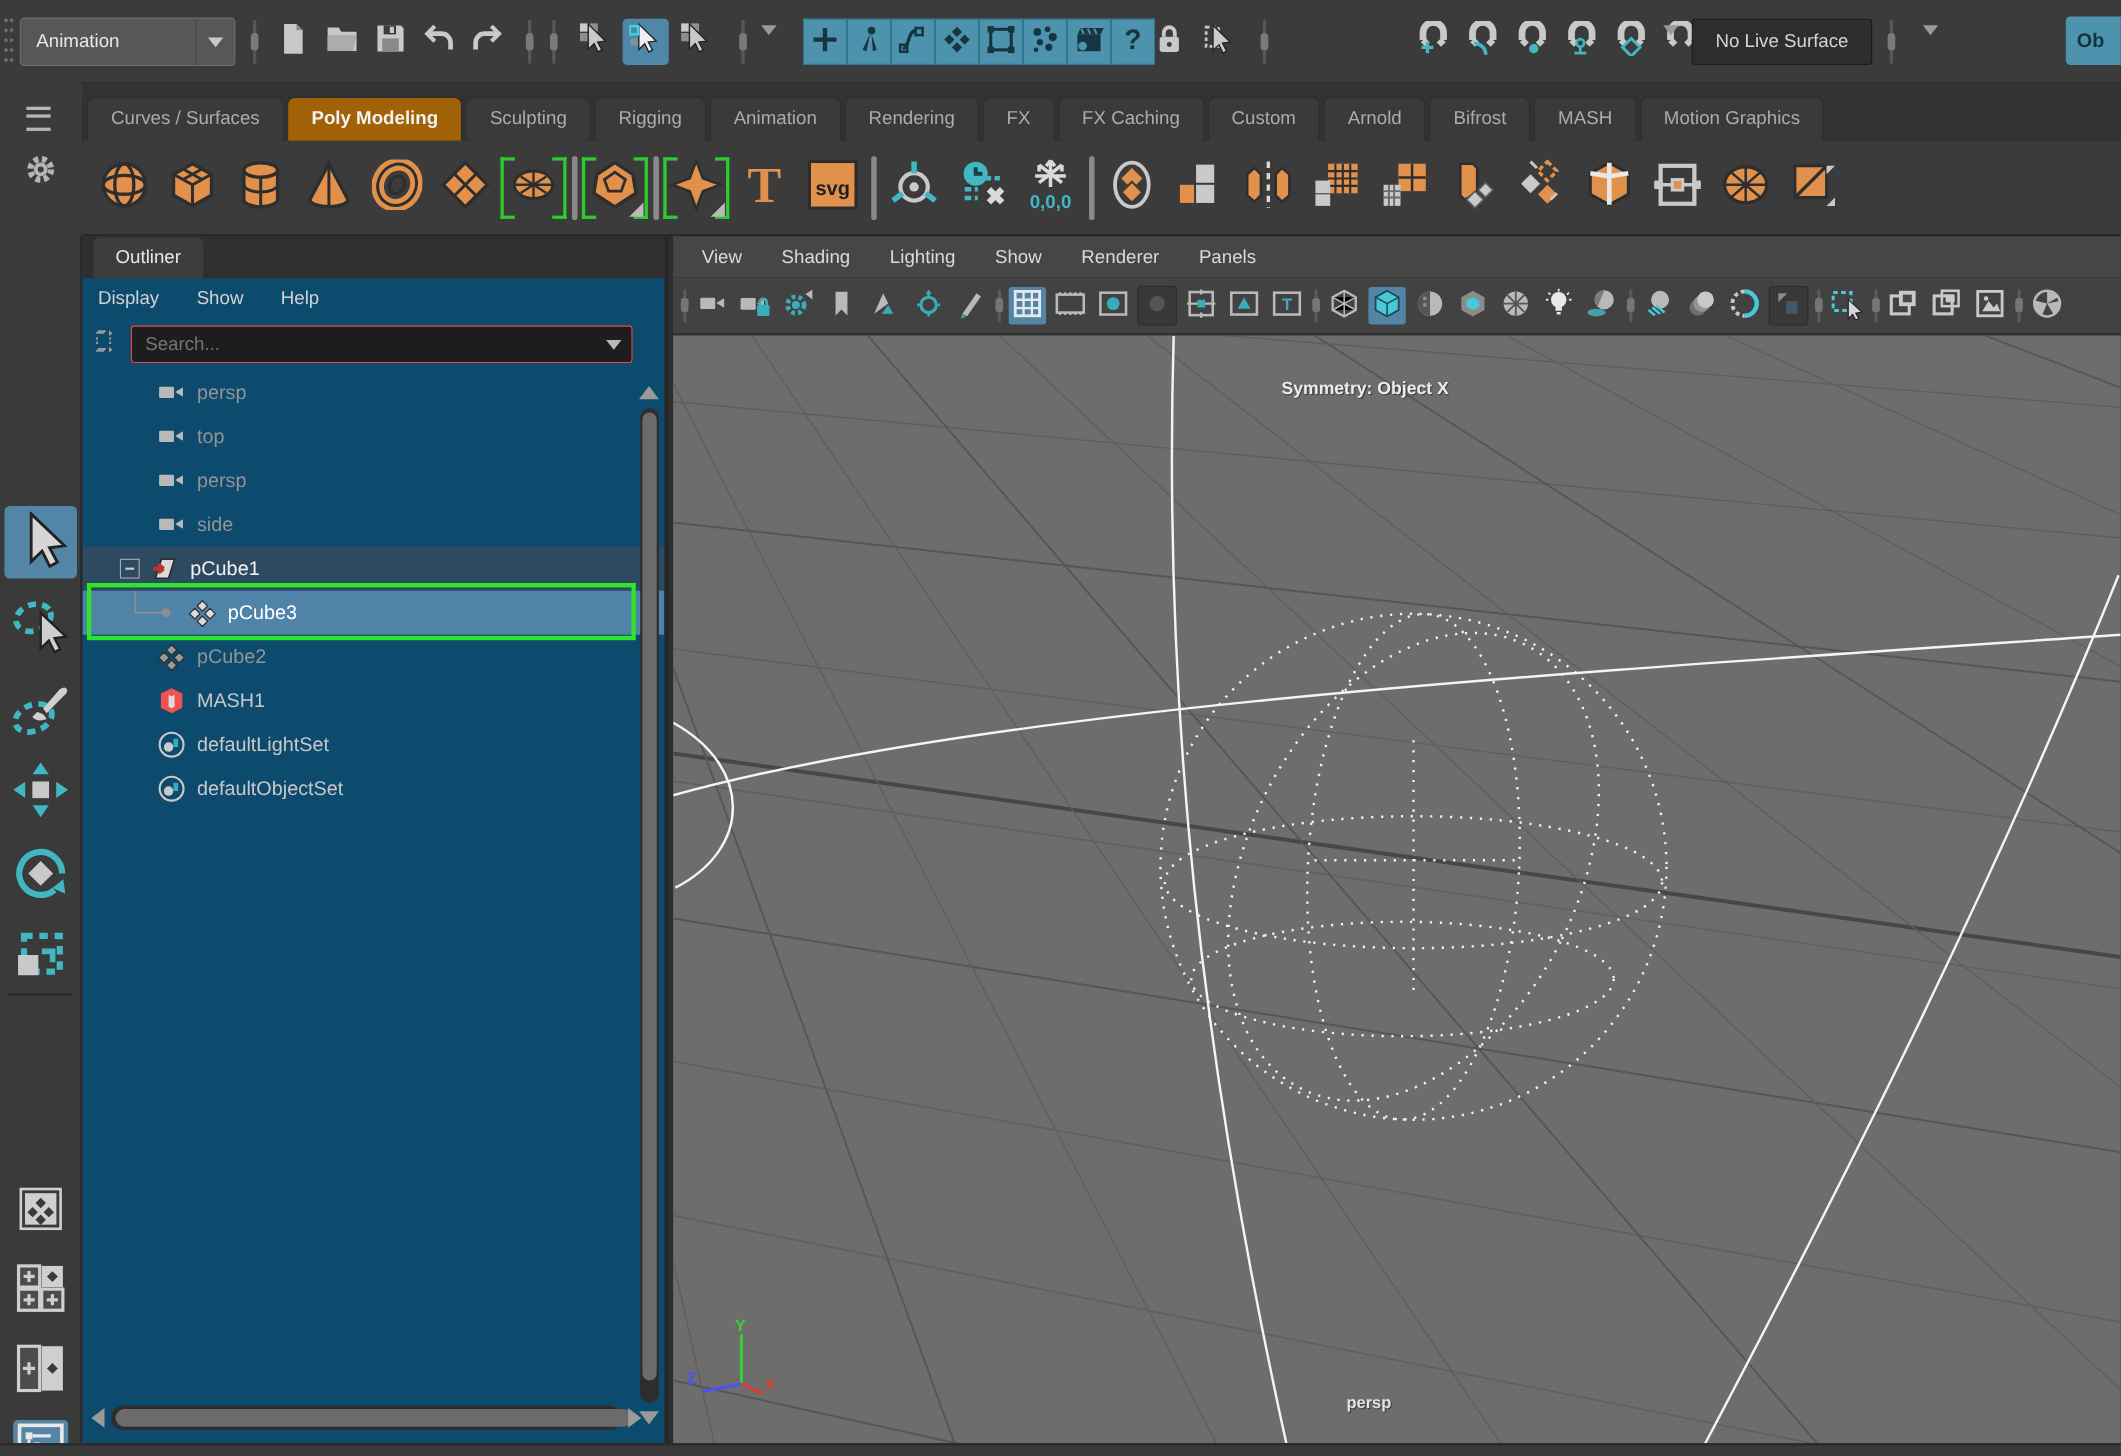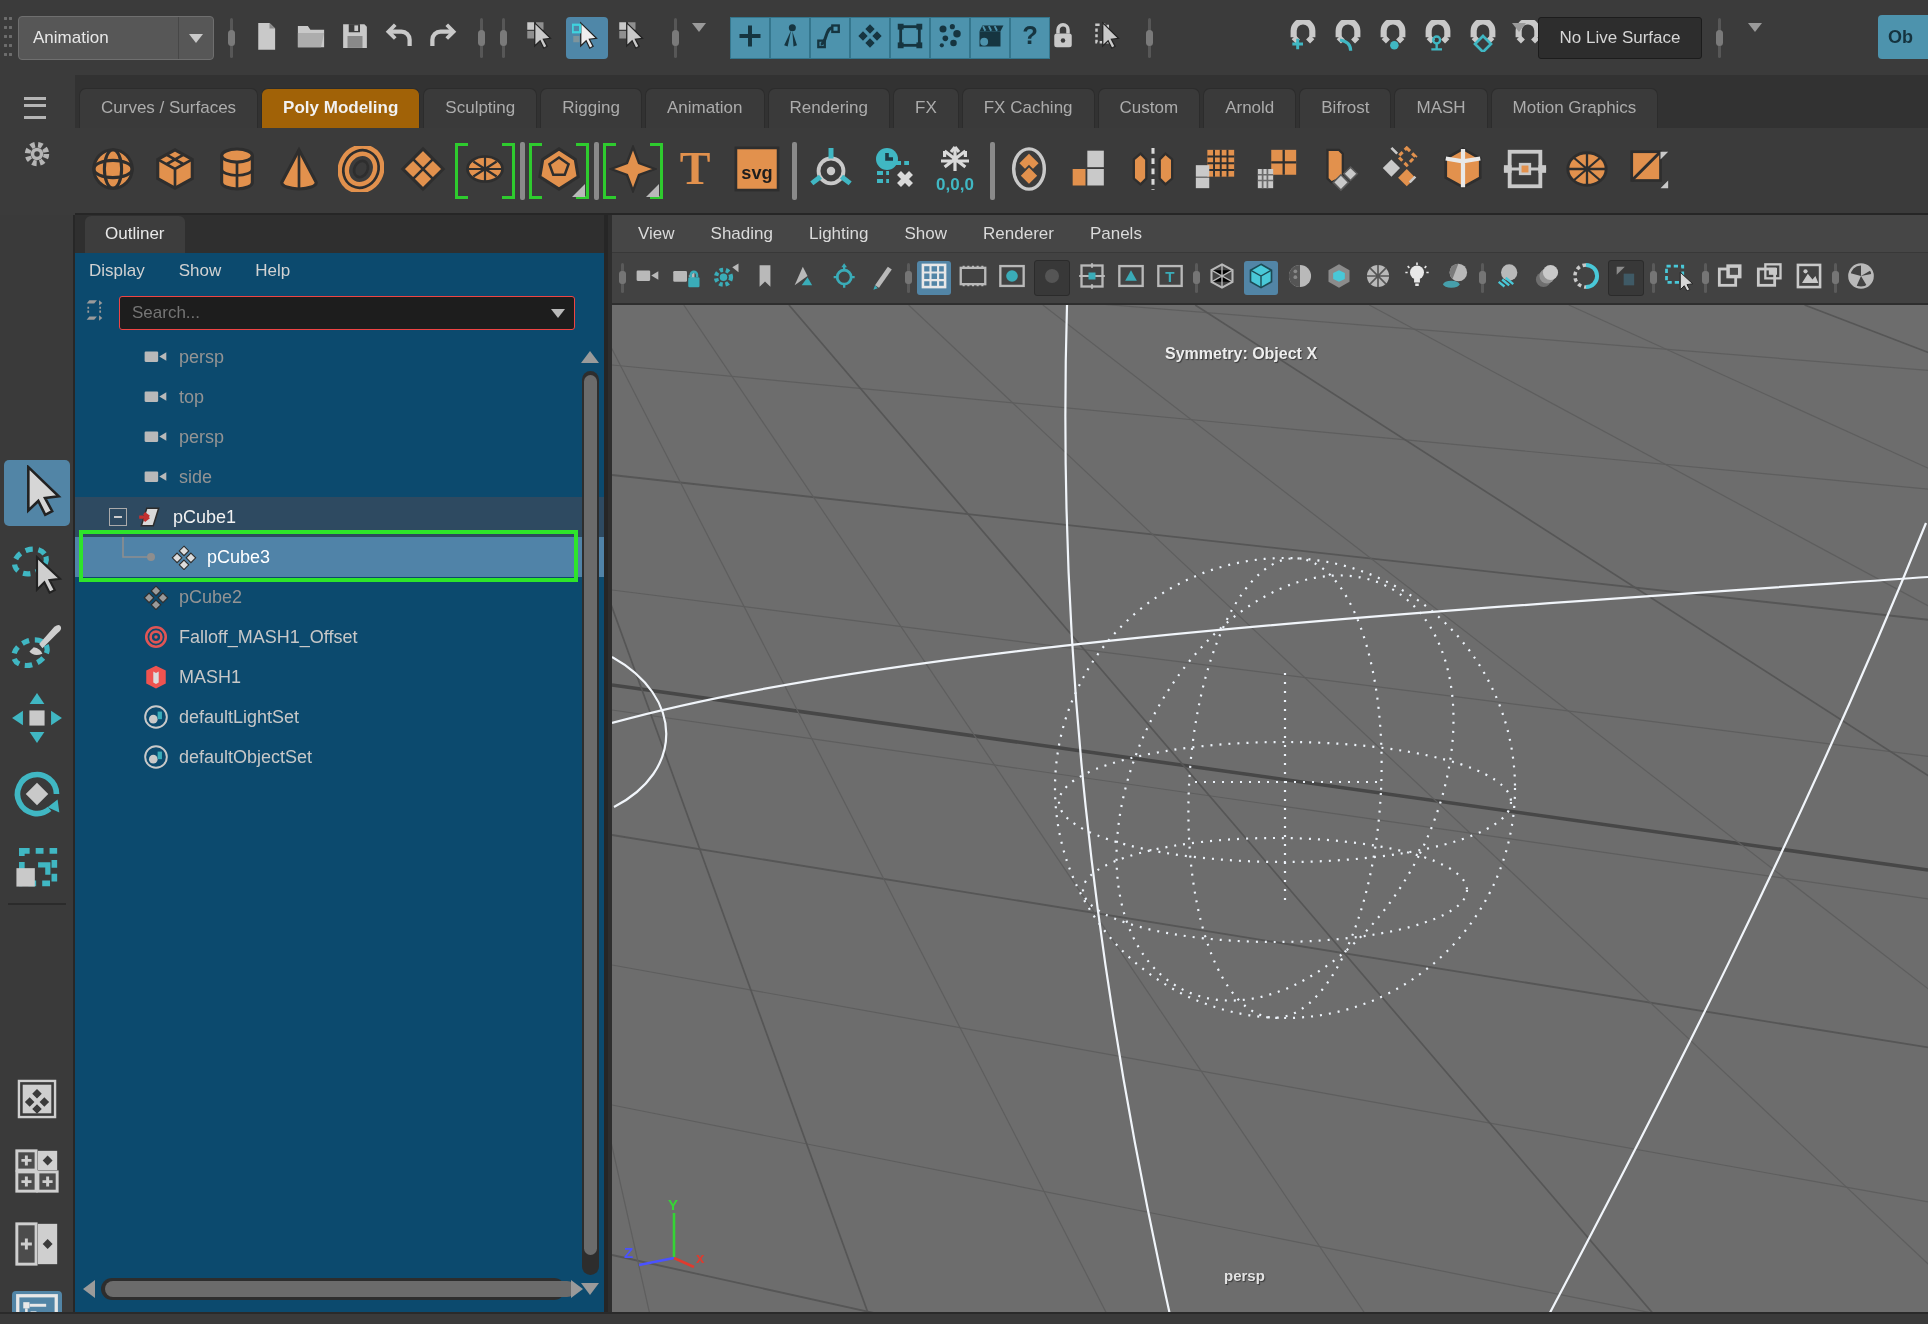--- a/index.html
+++ b/index.html
@@ -704,31 +704,20 @@
           <svg width="26" height="26" viewBox="0 0 24 24">
             <path d="M12 2 l4.4 4.4 -4.4 4.4 -4.4 -4.4z M5.6 8.4 l4.4 4.4 -4.4 4.4 -4.4 -4.4z M18.4 8.4 l4.4 4.4 -4.4 4.4 -4.4 -4.4z M12 14.8 l4.4 4.4 -4.4 4.4 -4.4 -4.4z" fill="#9a9a9a" stroke="#2c2c2c" stroke-width="1"></path>
           </svg>
         </span>
         <span>pCube2</span>
       </div>
       <div class="orow">
         <span style="width:68px;flex:none;"></span>
         <span class="oicon">
           <svg width="26" height="26" viewBox="0 0 24 24">
-            <circle cx="12" cy="12" r="9" fill="none" stroke="#e05555" stroke-width="2.4"></circle>
-            <circle cx="12" cy="12" r="5" fill="none" stroke="#e05555" stroke-width="2.4"></circle>
-            <circle cx="12" cy="12" r="1.6" fill="#e05555"></circle>
-          </svg>
-        </span>
-        <span>Falloff_MASH1_Offset</span>
-      </div>
-      <div class="orow">
-        <span style="width:68px;flex:none;"></span>
-        <span class="oicon">
-          <svg width="26" height="26" viewBox="0 0 24 24">
             <path d="M12 1.5 L21 6 V18 L12 22.5 L3 18 V6 Z" fill="#ef5350"></path>
             <path d="M9.5 7 V17 l2.5 1.4 L14.5 17 V7 L12 8.4z" fill="#dcdcdc"></path>
           </svg>
         </span>
         <span>MASH1</span>
       </div>
       <div class="orow">
         <span style="width:68px;flex:none;"></span>
         <span class="oicon">
           <svg width="26" height="26" viewBox="0 0 24 24">

